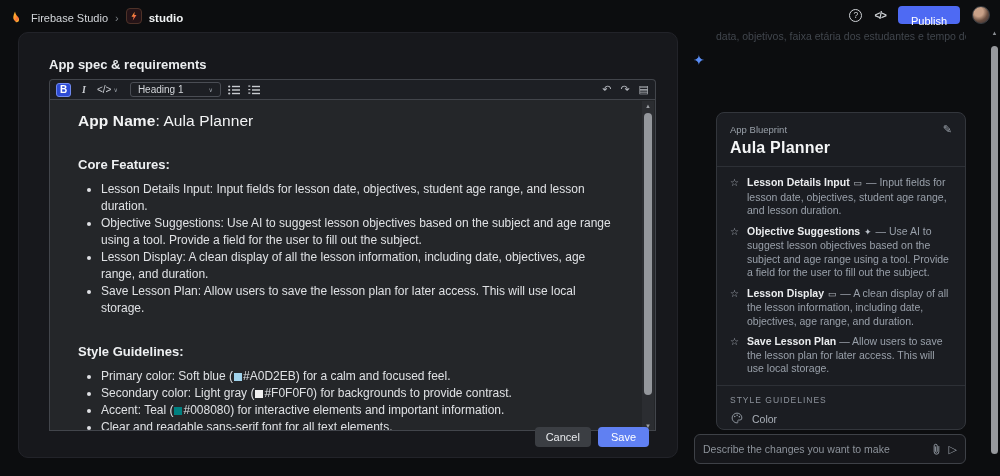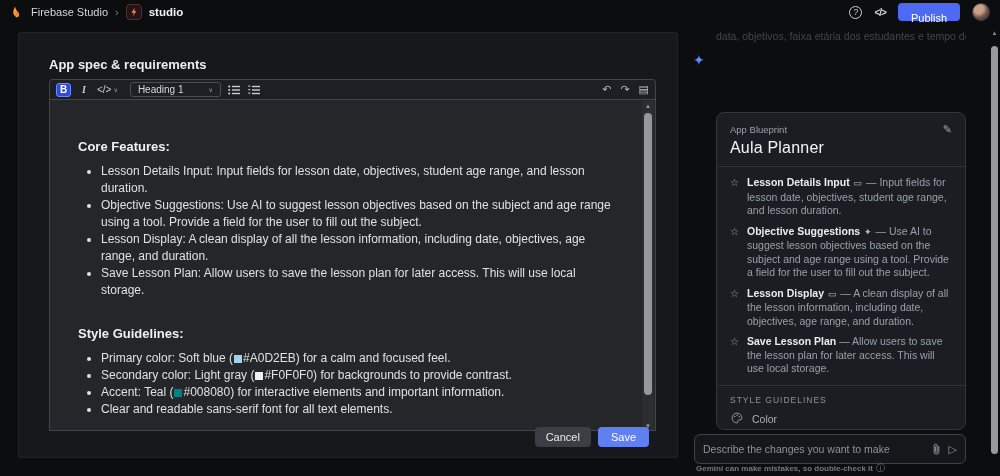--- a/index.html
+++ b/index.html
@@ -7,42 +7,42 @@
   body {
     position:relative;
     background:#0c0d0f;
     font-family:"Liberation Sans", sans-serif;
     color:#e8eaed;
     -webkit-font-smoothing:antialiased;
   }
 
   
   .topbar { position:absolute; top:0; left:0; width:100%; height:24px;
-    display:flex; align-items:center; padding:0 10px; gap:7px; }
+    display:flex; align-items:flex-end; padding:0 10px; gap:7px; }
   .flame { width:14px; height:14px; display:inline-flex; }
   .brand { font-size:11px; color:#d3d6da; cursor:pointer; }
   .crumb-sep { font-size:11px; color:#7d8288; }
   .ws-badge { width:16px; height:16px; border-radius:4px; background:#241317;
     border:1px solid #4e3228; display:inline-flex; align-items:center; justify-content:center; }
   .ws-name { font-size:11.5px; font-weight:700; color:#f1f3f4; }
   .topbar-right { margin-left:auto; display:flex; align-items:center; gap:12px; }
   .icon-btn { color:#cfd2d6; font-size:10px; cursor:pointer; }
   .help-circle { display:inline-flex; width:13px; height:13px; border:1px solid #cfd2d6;
     border-radius:50%; align-items:center; justify-content:center; font-size:8.5px; }
   .code-glyph { font-size:10px; letter-spacing:-1px; font-weight:700; }
   .publish { background:#4e6af3; color:#fff; border:none; border-radius:4px;
     font-size:11px; padding:9px 13px; height:18px; line-height:12px;
     font-family:inherit; cursor:pointer; }
   .avatar { width:18px; height:18px; border-radius:50%;
     background:radial-gradient(circle at 35% 30%, #c9a188 0 30%, #6b4f41 60%, #2e2a33 100%);
     border:1px solid #3a3d42; cursor:pointer; }
 
   
   .spec-card { position:absolute; left:18px; top:32px; width:660px; height:426px;
-    background:#17181c; border:1px solid #222329; border-radius:2px; }
+    background:#17181c; border:1px solid #222329; border-radius:10px; }
   .spec-title { font-size:13px; font-weight:700; color:#eceef0;
     position:absolute; left:30px; top:24px; }
   .toolbar { position:absolute; left:30px; top:46px; width:607px; height:20px;
     background:#1d1f24; border:1px solid #42454b; border-bottom:none;
     border-radius:4px 4px 0 0; display:flex; align-items:center; padding:0 6px; gap:6px; }
   .tb { background:transparent; border:none; color:#c9ccd1; font-family:inherit;
     font-size:10px; height:14px; min-width:14px; display:inline-flex; align-items:center;
     justify-content:center; border-radius:3px; cursor:pointer; }
   .tb.bold { font-weight:700; background:#2d4bd4; border:1px solid #7089ee; color:#fff; width:15px; }
   .tb.italic { font-style:italic; font-family:"Liberation Serif", serif; font-weight:700; }
@@ -87,21 +87,21 @@
   .msg { position:absolute; top:28px; left:0; width:282px; display:flex; gap:11px; }
   .spark { color:#5a8df5; font-size:14px; line-height:17px; padding-left:3px; }
   .msg p { font-size:11.5px; line-height:17px; color:#e3e5e8; width:252px; }
 
   .bp-card { position:absolute; left:26px; top:88px; width:250px; height:318px;
     background:#1b1d22; border:1px solid #33363c; border-radius:8px;
     padding:10px 13px; overflow:hidden; }
   .bp-head { display:flex; justify-content:space-between; align-items:center; }
   .bp-label { font-size:9.5px; color:#9aa1aa;text-align:right; }
   .edit-ic { color:#9aa1aa; font-size:11px; cursor:pointer; }
-  .bp-title { font-size:16px; font-weight:400; color:#f4f5f6; margin-top:3px; letter-spacing:0.2px; }
+  .bp-title { font-size:16px; font-weight:700; color:#f4f5f6; margin-top:3px; letter-spacing:0.2px; }
   .bp-hr { border:none; border-top:1px solid #2d3036; margin:9px -13px; }
   .bp-sec { font-size:8.5px; letter-spacing:1px; color:#8d939c; margin-bottom:7px; }
   .feat { display:flex; gap:8px; margin-bottom:7px; }
   .feat .star { color:#a9afb8; font-size:10px; line-height:13.5px; }
   .feat-body { font-size:10.5px; line-height:13.5px; color:#99a0aa; }
   .feat-body b { color:#eaecee; font-weight:700; }
   .fi { color:#b9bfc7; font-size:9px; padding:0 1px; }
   .srow { display:flex; align-items:center; gap:9px; margin-bottom:8px;
     font-size:10.5px; color:#aab0b8; }
   .srow .g-ic { font-size:11px; color:#9aa1aa; width:13px; text-align:center; }
@@ -200,20 +200,21 @@
     </button>
     <div class="tb-right">
       <button>↶</button>
       <button>↷</button>
       <button>▤</button>
     </div>
   </div>
 
   <div class="doc">
     <div class="doc-inner">
+      <h1><b>App Name</b><span>: Aula Planner</span></h1>
 
       <h3>Core Features:</h3>
       <ul>
         <li>Lesson Details Input: Input fields for lesson date, objectives, student age range, and lesson duration.</li>
         <li>Objective Suggestions: Use AI to suggest lesson objectives based on the subject and age range using a tool. Provide a field for the user to fill out the subject.</li>
         <li>Lesson Display: A clean display of all the lesson information, including date, objectives, age range, and duration.</li>
         <li>Save Lesson Plan: Allow users to save the lesson plan for later access. This will use local storage.</li>
       </ul>
 
       <h3>Style Guidelines:</h3>
@@ -292,22 +293,18 @@
 
   <div class="chat-input">
     <input placeholder="Describe the changes you want to make" style="">
     <span class="clip">
       <svg width="9" height="13" viewBox="0 0 10 14">
         <path d="M7.6 3.2v6.4a2.6 2.6 0 0 1-5.2 0V2.9a1.7 1.7 0 1 1 3.4 0v6.3a.9.9 0 0 1-1.8 0V3.6" fill="none" stroke="#9aa1aa" stroke-width="1"></path>
       </svg>
     </span>
     <span class="send">▷</span>
   </div>
-  <div class="disclaimer">
-    <span>Gemini can make mistakes, so double-check it</span>
-    <span class="info">ⓘ</span>
-  </div>
 </aside>
 
 <div class="win-scroll">
   <span class="arr">▲</span>
   <span class="thumb"></span>
 </div>
 
 </body></html>

